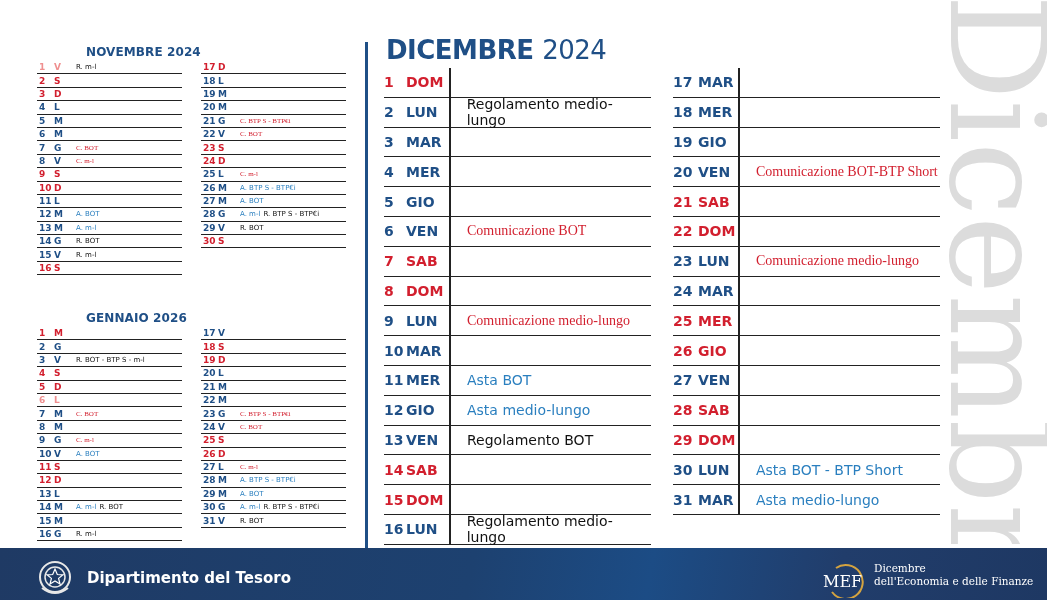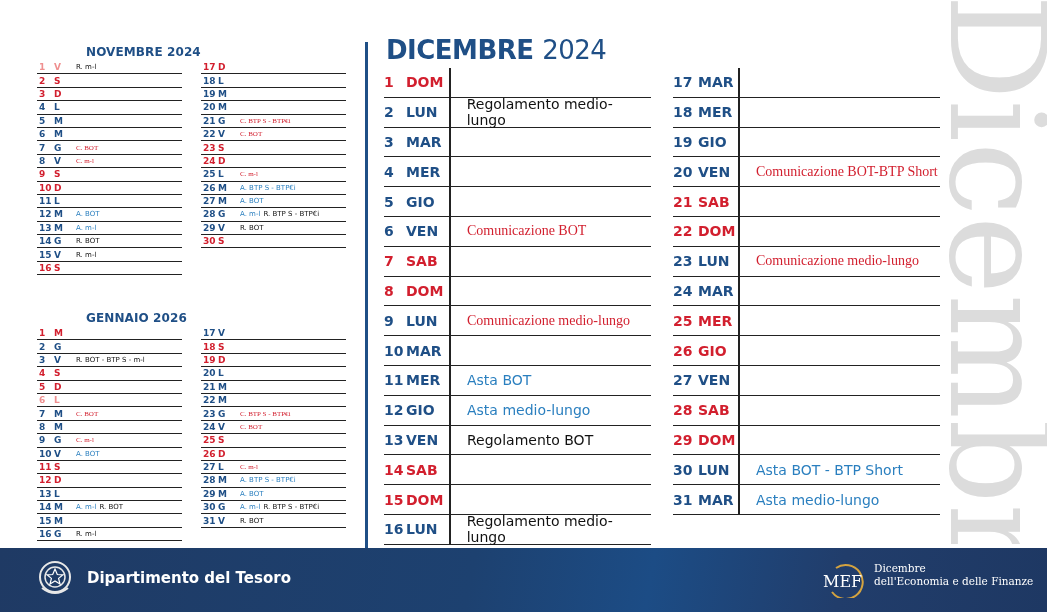--- a/index.html
+++ b/index.html
@@ -42,21 +42,21 @@
   .dec-row {
     height: 29.8px; border-bottom: 1.5px solid #222; display: flex; align-items: center; position: relative;
   }
   .dec-row .day { width: 64px; font-size: 14px; font-weight: bold; color: #1f4f86; display: flex; }
   .dec-row .day .dn { width: 22px; }
   .dec-row .sep { position: absolute; left: 65px; top: 0; bottom: -1.5px; width: 1.5px; background: #222; }
   .dec-row .ev { padding-left: 19px; font-size: 14px; }
   .dec-right .dec-row .day .dn { width: 25px; }
 
   .footer {
-    position: absolute; left: 0; top: 548px; width: 1047px; height: 64px;
+    position: absolute; left: 0; top: 548px; width: 1047px; height: 52px;
     background: linear-gradient(100deg, #1f3a64 0%, #1d4170 45%, #1c4c85 62%, #213d6b 80%, #1e3863 100%);
   }
   .emblem { position: absolute; left: 37px; top: 10px; width: 36px; height: 40px; }
   .dept { position: absolute; left: 87px; top: 21px; color: #fff; font-size: 15px; font-weight: bold; }
   .mef-logo { position: absolute; left: 822px; top: 12px; width: 46px; height: 38px; }
   .mef-text { position: absolute; left: 874px; top: 14px; color: #fff; font-family: "DejaVu Serif", "Liberation Serif", serif; font-size: 10.5px; line-height: 13px; }
 </style>
 </head>
 <body>
 

